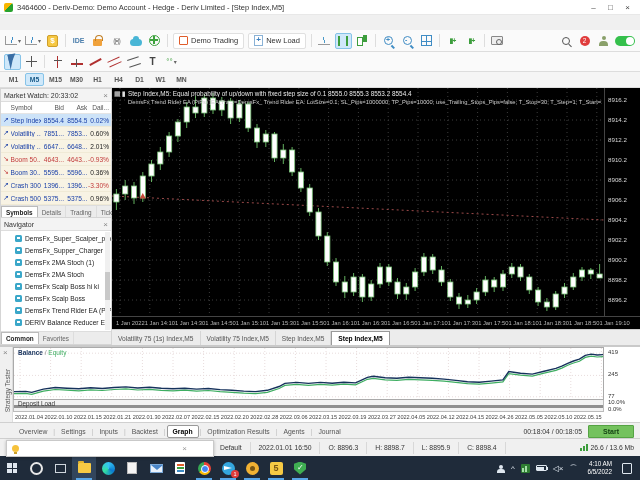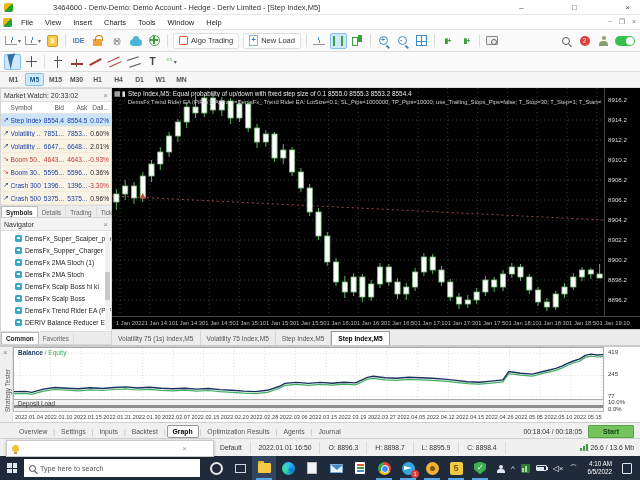--- a/index.html
+++ b/index.html
@@ -1,20 +1,20 @@
 <!DOCTYPE html>
 <html><head>
 <meta charset="utf-8">
 <style>
   html,body{margin:0;padding:0;background:#777;}
   *{box-sizing:border-box;font-family:"Liberation Sans",sans-serif;}
   #screen{position:relative;width:640px;height:480px;background:#f0f0f0;overflow:hidden;font-size:8px;color:#222;}
 
   
-  .titlebar{position:absolute;left:0;top:0;width:640px;height:15px;background:#fff;display:flex;align-items:center;padding:0 4px;font-size:7.5px;border-bottom:1px solid #e8e8e8;gap:36px;}
+  .titlebar{position:absolute;left:0;top:0;width:640px;height:15px;background:#fff;display:flex;align-items:center;padding:0 4px;font-size:7.5px;border-bottom:1px solid #e8e8e8;}
   .mt5logo{width:9px;height:9px;margin-right:4px;background:linear-gradient(135deg,#f7b500 0 45%,#27a22e 45% 100%);border-radius:2px;}
   .title-text{flex:1;color:#333;white-space:nowrap;overflow:hidden;}
   .wctl{width:17px;text-align:center;color:#444;font-size:8px;cursor:default;}
   .menubar{position:absolute;left:0;top:15px;width:640px;height:15px;background:#fff;display:flex;align-items:center;font-size:7.5px;border-bottom:1px solid #e0e0e0;}
   .menu-item{padding:0 6px;color:#222;}
   .mini-ctl{margin-left:auto;display:flex;color:#777;font-size:7px;}
   .mini-ctl span{width:12px;text-align:center;}
 
   
   .toolbar{position:absolute;left:0;width:640px;background:#fafafa;border-bottom:1px solid #ddd;display:flex;align-items:center;padding:0 3px;}
@@ -198,37 +198,20 @@
 <div id="screen">
 
   <div class="titlebar">
     <span class="mt5logo"></span>
     <span class="title-text">3464600 - Deriv-Demo: Demo Account - Hedge - Deriv Limited - [Step Index,M5]</span>
     <span class="wctl">–</span>
     <span class="wctl">□</span>
     <span class="wctl">×</span>
   </div>
 
-  <div class="menubar">
-    <span class="mt5logo" style="margin:0 3px;"></span>
-    <div id="menu-items" style="display:flex;">
-        <span class="menu-item">File</span>
-        <span class="menu-item">View</span>
-        <span class="menu-item">Insert</span>
-        <span class="menu-item">Charts</span>
-        <span class="menu-item">Tools</span>
-        <span class="menu-item">Window</span>
-        <span class="menu-item">Help</span>
-      </div>
-    <div class="mini-ctl">
-        <span>−</span>
-        <span>❐</span>
-        <span>×</span>
-      </div>
-  </div>
 
   <div class="toolbar" id="toolbar1">
     <span class="tbtn">
         <span class="ic ic-chart"></span>
         <span class="drop">▾</span>
       </span>
     <span class="tbtn">
         <span class="ic ic-chart"></span>
         <span class="drop">▾</span>
       </span>
@@ -247,21 +230,21 @@
       </span>
     <span class="tbtn">
         <span class="ic ic-cloud"></span>
       </span>
     <span class="tbtn">
         <span class="ic ic-globe"></span>
       </span>
     <span class="sep"></span>
     <span class="lbl-btn">
         <span class="ic ic-algo"></span>
-        <span>Algo Trading</span>
+        <span>Demo Trading</span>
       </span>
     <span class="lbl-btn">
         <span class="ic ic-order"></span>
         <span>New Load</span>
       </span>
     <span class="sep"></span>
     <span class="tbtn">
         <span class="ic ic-tick"></span>
       </span>
     <span class="tbtn sel">
@@ -780,24 +763,20 @@
 
   <div id="taskbar">
     <span class="tb-item">
         <span class="win-logo">
           <i></i>
           <i></i>
           <i></i>
           <i></i>
         </span>
       </span>
-    <span id="tb-search">
-      <span class="ic-search-dark"></span>
-      <span class="ph">Type here to search</span>
-    </span>
     <span class="tb-item">
         <span class="opera"></span>
       </span>
     <span class="tb-item">
         <span class="taskview"></span>
       </span>
     <span class="tb-item open active">
         <span class="folder"></span>
       </span>
     <span class="tb-item">

